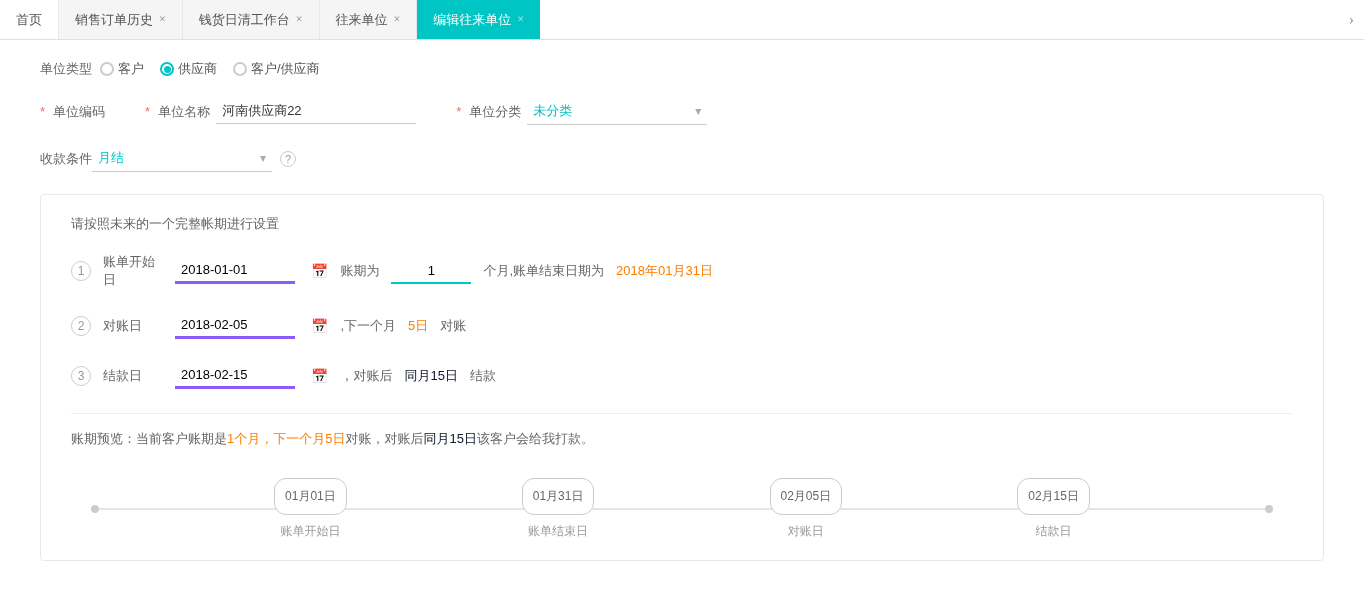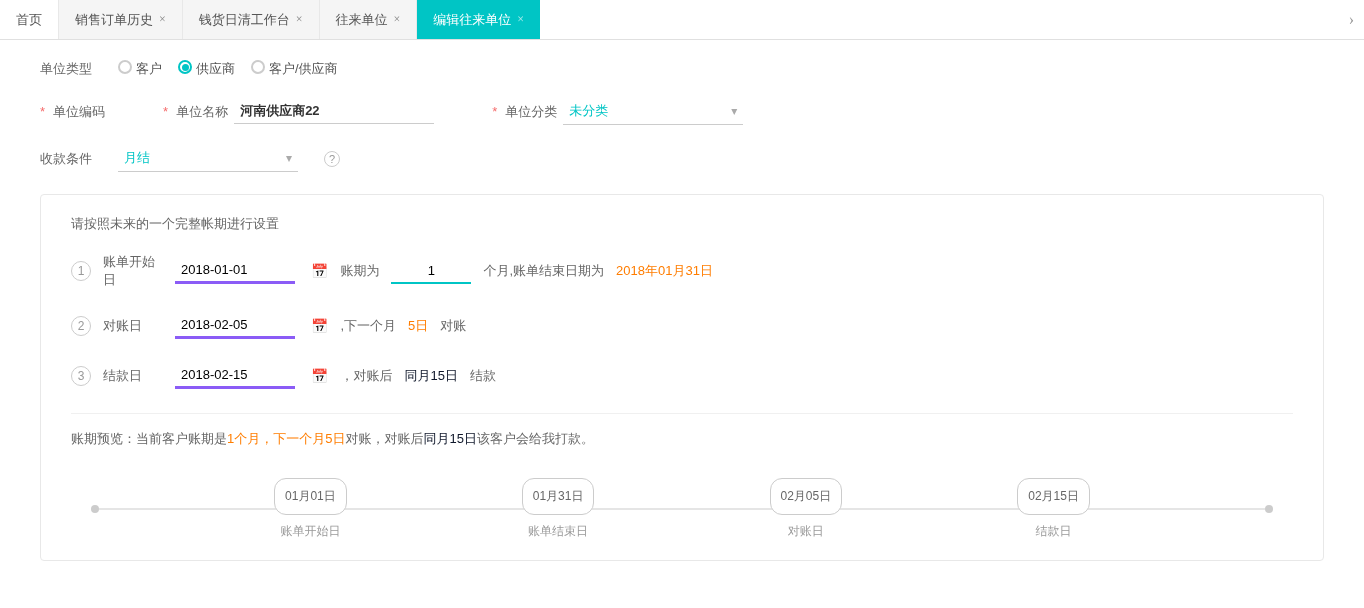--- a/index.html
+++ b/index.html
@@ -53,39 +53,40 @@
       background: #fff;
       padding: 20px 40px;
       min-height: 568px;
     }
 
     
     .form-row {
       display: flex;
       align-items: center;
       margin-bottom: 20px;
-      gap: 18px;
+      gap: 0;
     }
     .form-label {
       color: #666;
       white-space: nowrap;
       font-size: 13px;
     }
     .required-star {
       color: #f56c6c;
       margin-right: 2px;
     }
     .radio-group {
       display: flex;
       align-items: center;
       gap: 16px;
       margin-left: 8px;
     }
     .radio-item {
       display: flex;
+      align-items: center;
       gap: 4px;
       cursor: pointer;
       font-size: 13px;
       color: #555;
     }
     .radio-circle {
       width: 14px;
       height: 14px;
       border-radius: 50%;
       border: 2px solid #ccc;
@@ -356,36 +357,36 @@
 
   <div class="form-row">
     <div class="field-group">
       <span class="required-star">*</span>
       <span class="form-label">单位编码</span>
     </div>
     <div class="field-group">
       <span class="required-star">*</span>
       <span class="form-label">单位名称</span>
       <div class="input-wrapper">
-        <input class="form-input" type="text" style="width: 200px; font-weight: bold;" value="河南供应商22">
+        <input class="form-input" type="text" style="width: 200px;" value="河南供应商22">
       </div>
     </div>
     <div class="field-group">
       <span class="required-star">*</span>
       <span class="form-label">单位分类</span>
       <div class="select-wrapper">
         <span class="select-value">未分类</span>
         <span class="select-arrow">▾</span>
       </div>
     </div>
   </div>
 
   <div class="form-row">
     <span class="form-label">收款条件</span>
-    <div class="select-wrapper" style="margin-left:8px;">
+    <div class="select-wrapper" style="">
       <span class="select-value">月结</span>
       <span class="select-arrow">▾</span>
     </div>
     <div class="help-icon">?</div>
   </div>
 
   <div class="period-box">
     <div class="period-title">请按照未来的一个完整帐期进行设置</div>
 
     <div class="period-row">

